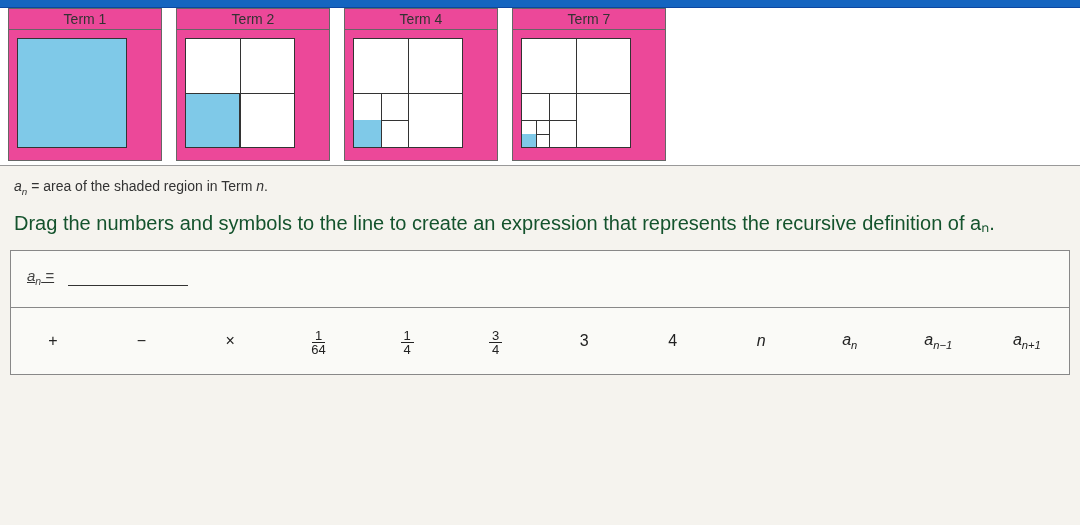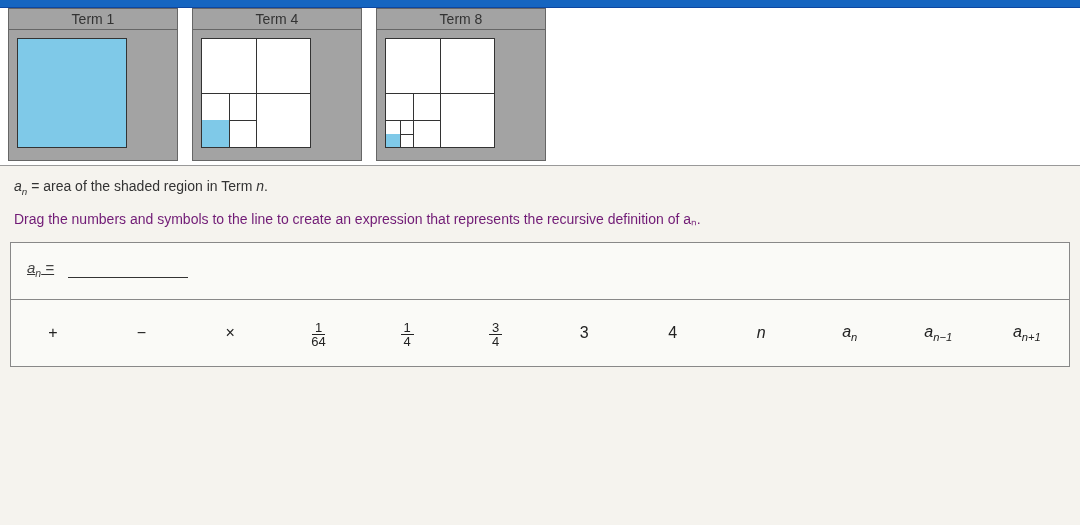--- a/index.html
+++ b/index.html
@@ -18,22 +18,22 @@
   }
   .terms-row {
     display: flex;
     gap: 14px;
     padding: 0 8px 4px 8px;
     background: #fff;
     border-bottom: 1px solid #999;
   }
   .term-cell {
     border: 1px solid #666;
-    width: 170px;
-    background: #a3a3a3;
+    width: 154px;
+    background: #ec4899;
   }
   .term-header {
     text-align: center;
     border-bottom: 1px solid #666;
     padding: 2px 0;
     font-size: 14px;
   }
   .term-fig {
     height: 130px;
     position: relative;
@@ -94,22 +94,22 @@
   .shade-t4 {
     position:absolute; bottom:0; left:0; width:12.5%; height:12.5%;
     background:#7fc9e8;
   }
   .desc {
     padding: 10px 14px 4px 14px;
     line-height: 1.5;
   }
   .instruction {
     padding: 6px 14px 14px 14px;
-    color: #701a75;
-    font-size: 14px;
+    color: #14532d;
+    font-size: 20px;
   }
   .answer-area {
     margin: 0 10px 10px 10px;
     border: 1px solid #888;
     background: #fafaf7;
   }
   .drop-row {
     padding: 16px 16px 20px 16px;
     border-bottom: 1px solid #888;
     display:flex;
@@ -157,31 +157,40 @@
 <div class="top-bar"></div>
 
 <div class="terms-row">
   <div class="term-cell">
     <div class="term-header">Term 1</div>
     <div class="term-fig">
       <div class="outer-sq fill-full"></div>
     </div>
   </div>
   <div class="term-cell">
+    <div class="term-header">Term 2</div>
+    <div class="term-fig">
+      <div class="outer-sq">
+        <div class="grid2"></div>
+        <div class="bl-half"></div>
+      </div>
+    </div>
+  </div>
+  <div class="term-cell">
     <div class="term-header">Term 4</div>
     <div class="term-fig">
       <div class="outer-sq">
         <div class="grid2"></div>
         <div class="bl-quarter-grid"></div>
         <div class="shade-t3"></div>
       </div>
     </div>
   </div>
   <div class="term-cell">
-    <div class="term-header">Term 8</div>
+    <div class="term-header">Term 7</div>
     <div class="term-fig">
       <div class="outer-sq">
         <div class="grid2"></div>
         <div class="bl-quarter-grid"></div>
         <div class="bl-eighth-grid"></div>
         <div class="shade-t4"></div>
       </div>
     </div>
   </div>
 </div>

